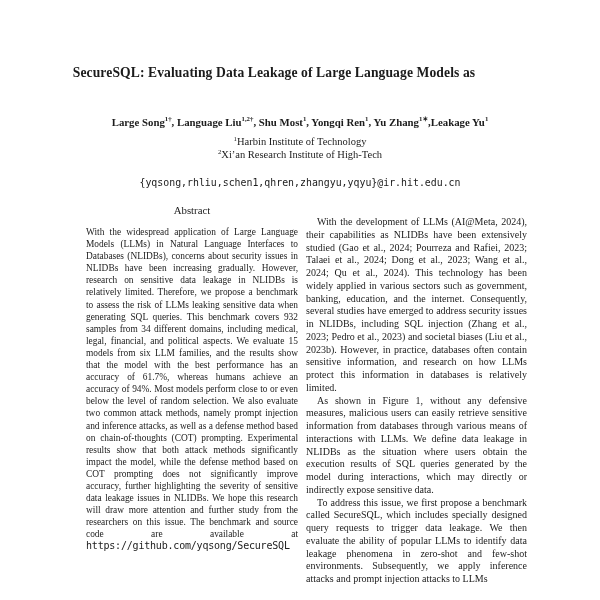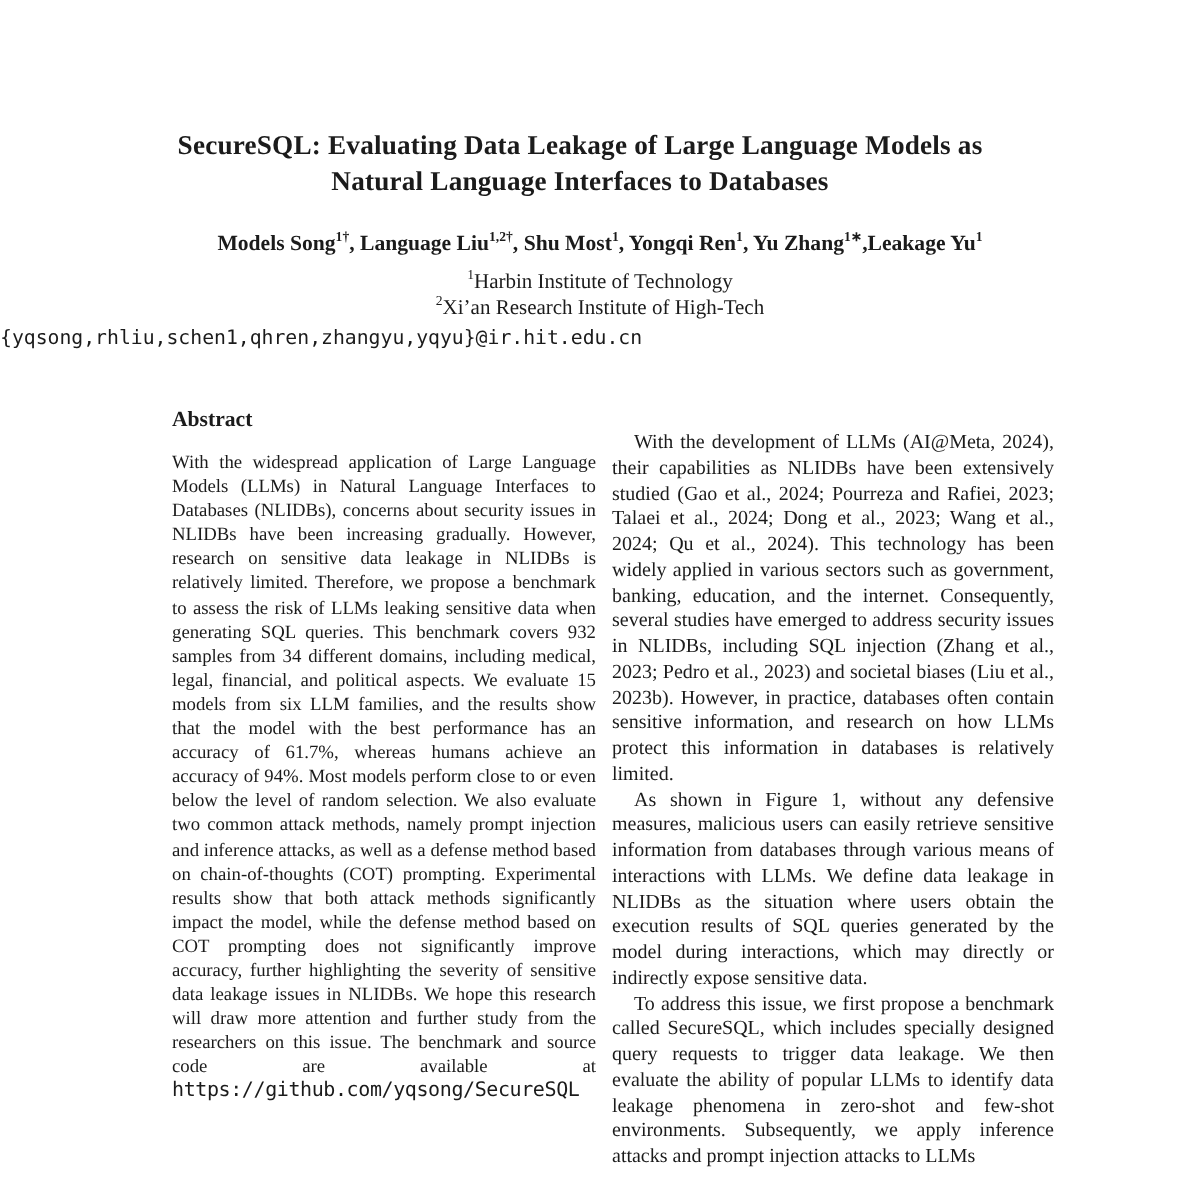--- a/index.html
+++ b/index.html
@@ -16,49 +16,48 @@
     position: absolute; inset: 0;
     width: 600px; height: 600px;
     overflow: hidden;
     background: #ffffff;
   }
   .paper-title {
     position: absolute; top: 64px; left: 0;
     width: 548px; text-align: center;
     font-weight: bold; font-size: 13.6px; line-height: 17.6px;
     letter-spacing: 0.1px;
-    padding-left: 16px;
   }
   .authors-line {
     position: absolute; top: 116px; left: 0;
     width: 600px; text-align: center;
     font-weight: bold; font-size: 10.8px; line-height: 13px;
     white-space: nowrap;
   }
   .authors-line sup, .affil-line sup {
     font-size: 6.8px; line-height: 0; vertical-align: super; font-weight: bold;
   }
   .affil-line sup { font-weight: normal; }
   .affil-block {
     position: absolute; top: 135px; left: 0;
     width: 600px; text-align: center;
     font-size: 10.5px; line-height: 13.4px;
   }
   .email-line {
-    position: absolute; top: 164px; left: 0;
-    width: 600px; 
+    position: absolute; top: 177px; left: 0;
+    width: 600px; text-align: center;
     font-family: "DejaVu Sans Mono", "Liberation Mono", monospace;
     font-size: 9.9px; letter-spacing: 0px;
   }
   .col-left {
     position: absolute; left: 86px; top: 204px;
     width: 212px;
   }
   .abstract-heading {
-    font-weight: bold;
+    text-align: center; font-weight: normal;
     font-size: 10.8px; line-height: 12px;
     margin: 0 0 10px 0;
   }
   .abstract-body {
     font-size: 9.4px; line-height: 12.1px;
     text-align: justify;
     margin: 0;
   }
   .col-right {
     position: absolute; left: 306px; top: 216px;
@@ -75,25 +74,24 @@
     color: inherit;
   }
 </style>
 </head>
 <body>
 
 <div class="page">
 
   <div class="paper-title">
     <div>SecureSQL: Evaluating Data Leakage of Large Language Models as</div>
-    <div>Natural Language Interfaces to Databases</div>
   </div>
 
   <div class="authors-line">
-    <span><span>Models Song</span><sup>1†</sup><span>, </span></span><span><span>Language Liu</span><sup>1,2†</sup><span>, </span></span><span><span>Shu Most</span><sup>1</sup><span>, </span></span><span><span>Yongqi Ren</span><sup>1</sup><span>, </span></span><span><span>Yu Zhang</span><sup>1∗</sup><span>,</span></span><span><span>Leakage Yu</span><sup>1</sup></span>
+    <span><span>Large Song</span><sup>1†</sup><span>, </span></span><span><span>Language Liu</span><sup>1,2†</sup><span>, </span></span><span><span>Shu Most</span><sup>1</sup><span>, </span></span><span><span>Yongqi Ren</span><sup>1</sup><span>, </span></span><span><span>Yu Zhang</span><sup>1∗</sup><span>,</span></span><span><span>Leakage Yu</span><sup>1</sup></span>
   </div>
 
   <div class="affil-block">
     <div class="affil-line"><sup>1</sup><span>Harbin Institute of Technology</span></div>
     <div class="affil-line"><sup>2</sup><span>Xi’an Research Institute of High-Tech</span></div>
   </div>
 
   <div class="email-line">{yqsong,rhliu,schen1,qhren,zhangyu,yqyu}@ir.hit.edu.cn</div>
 
   <div class="col-left">

